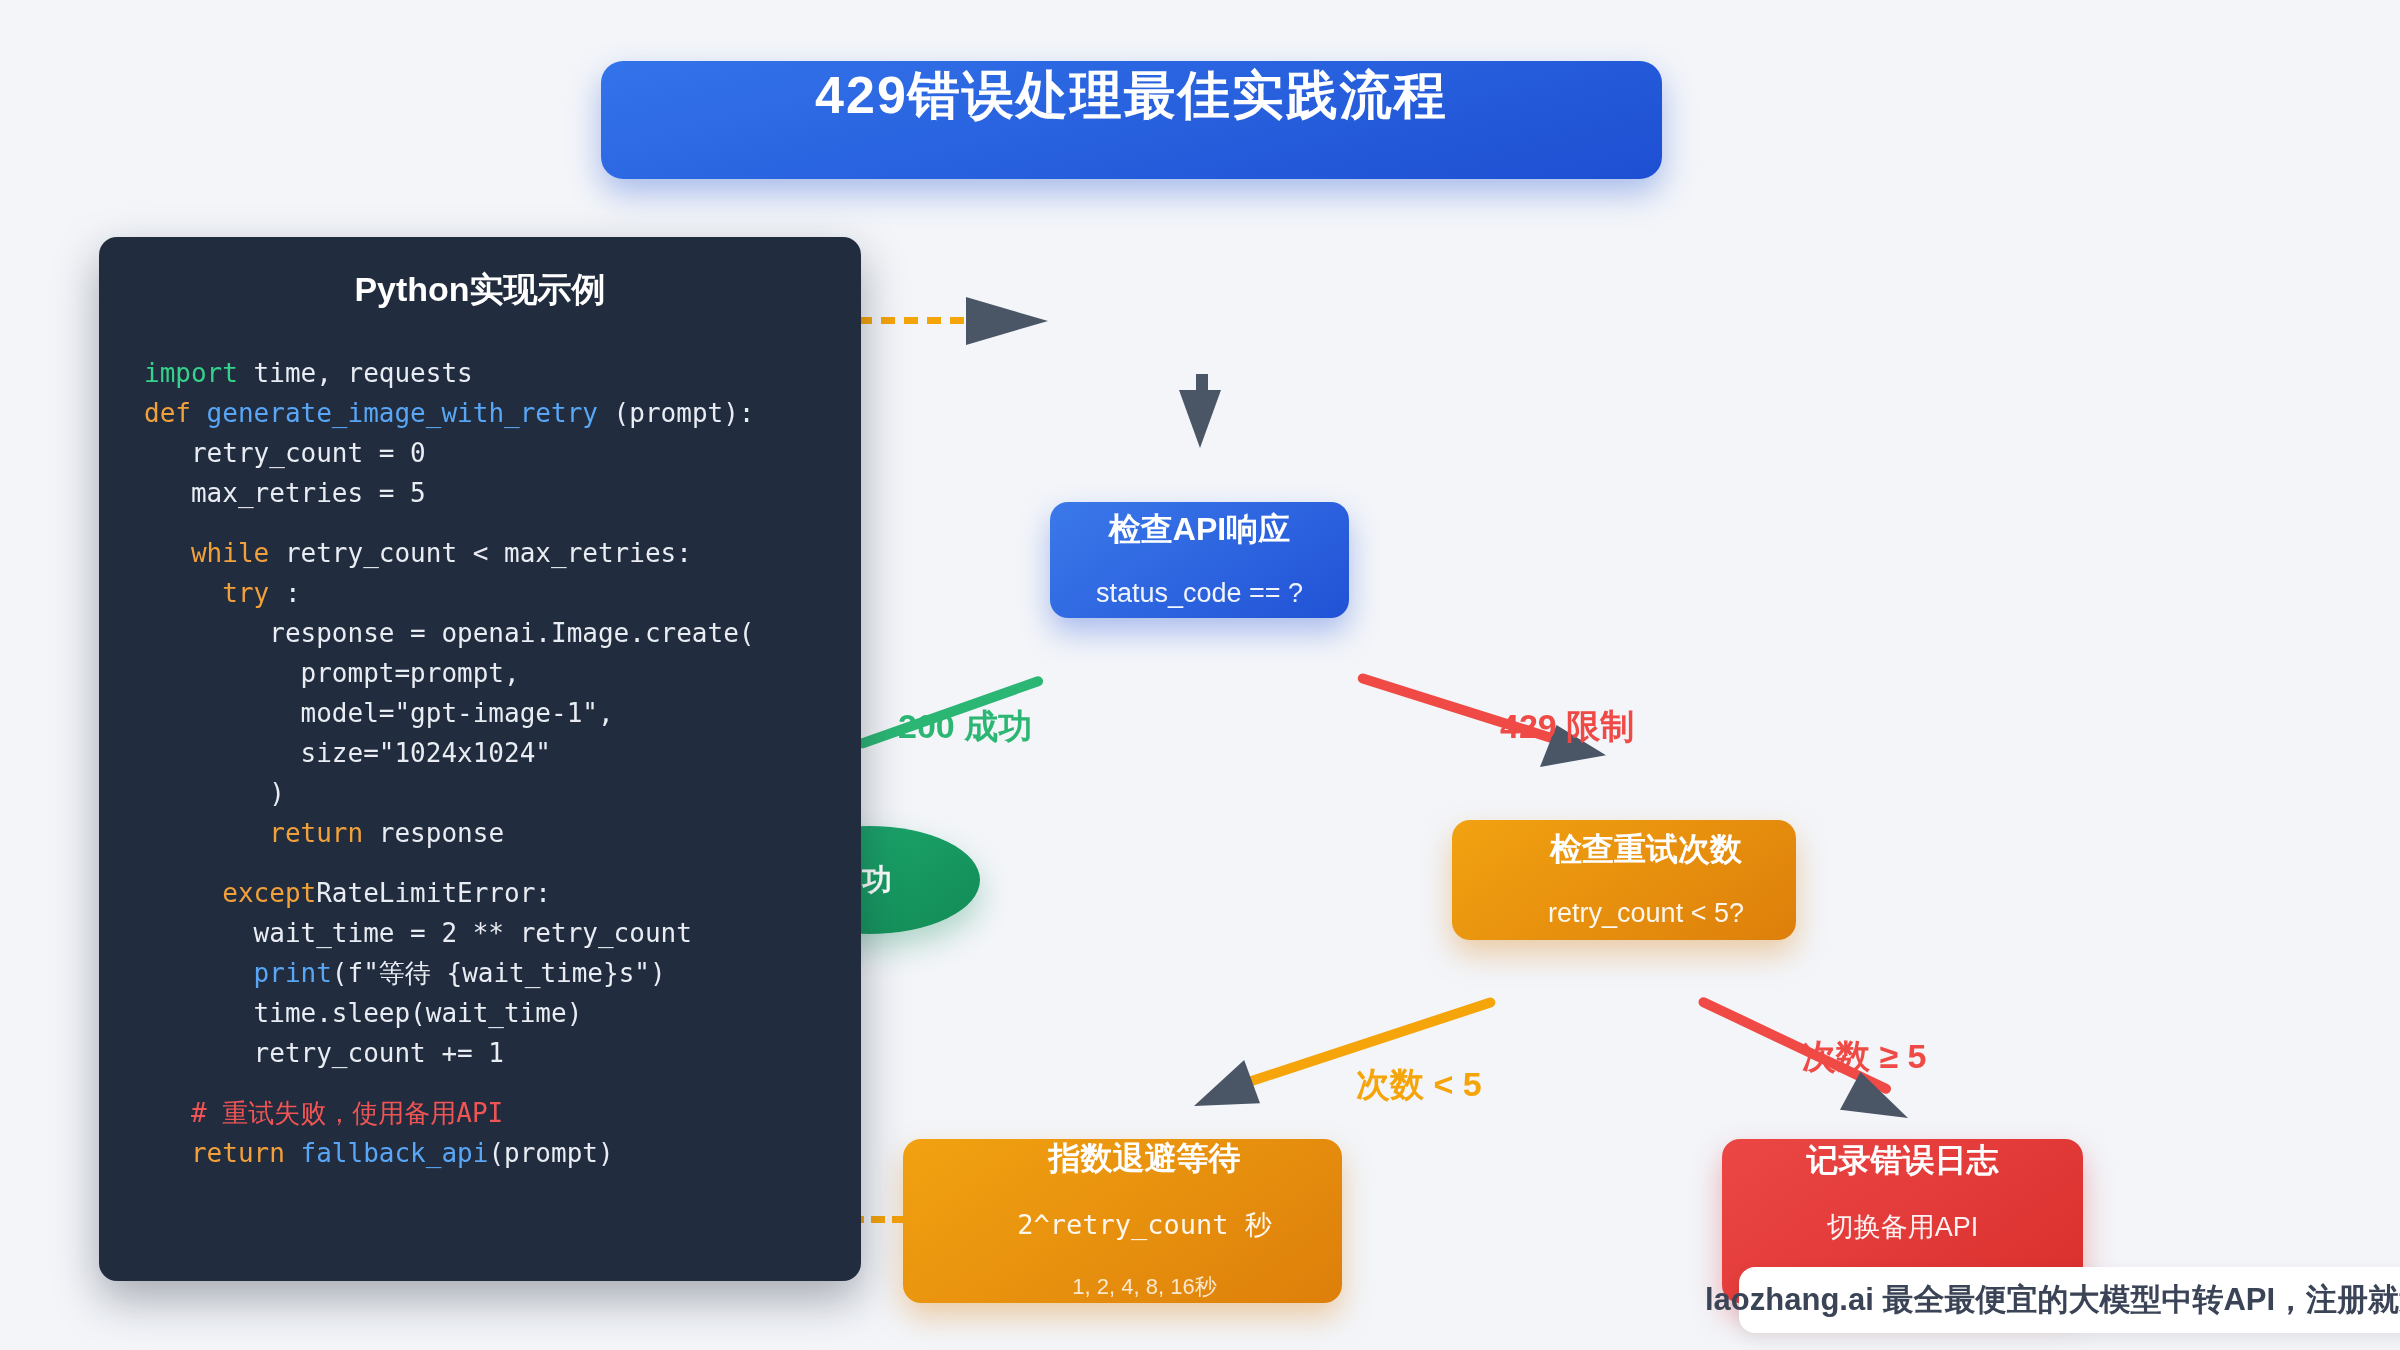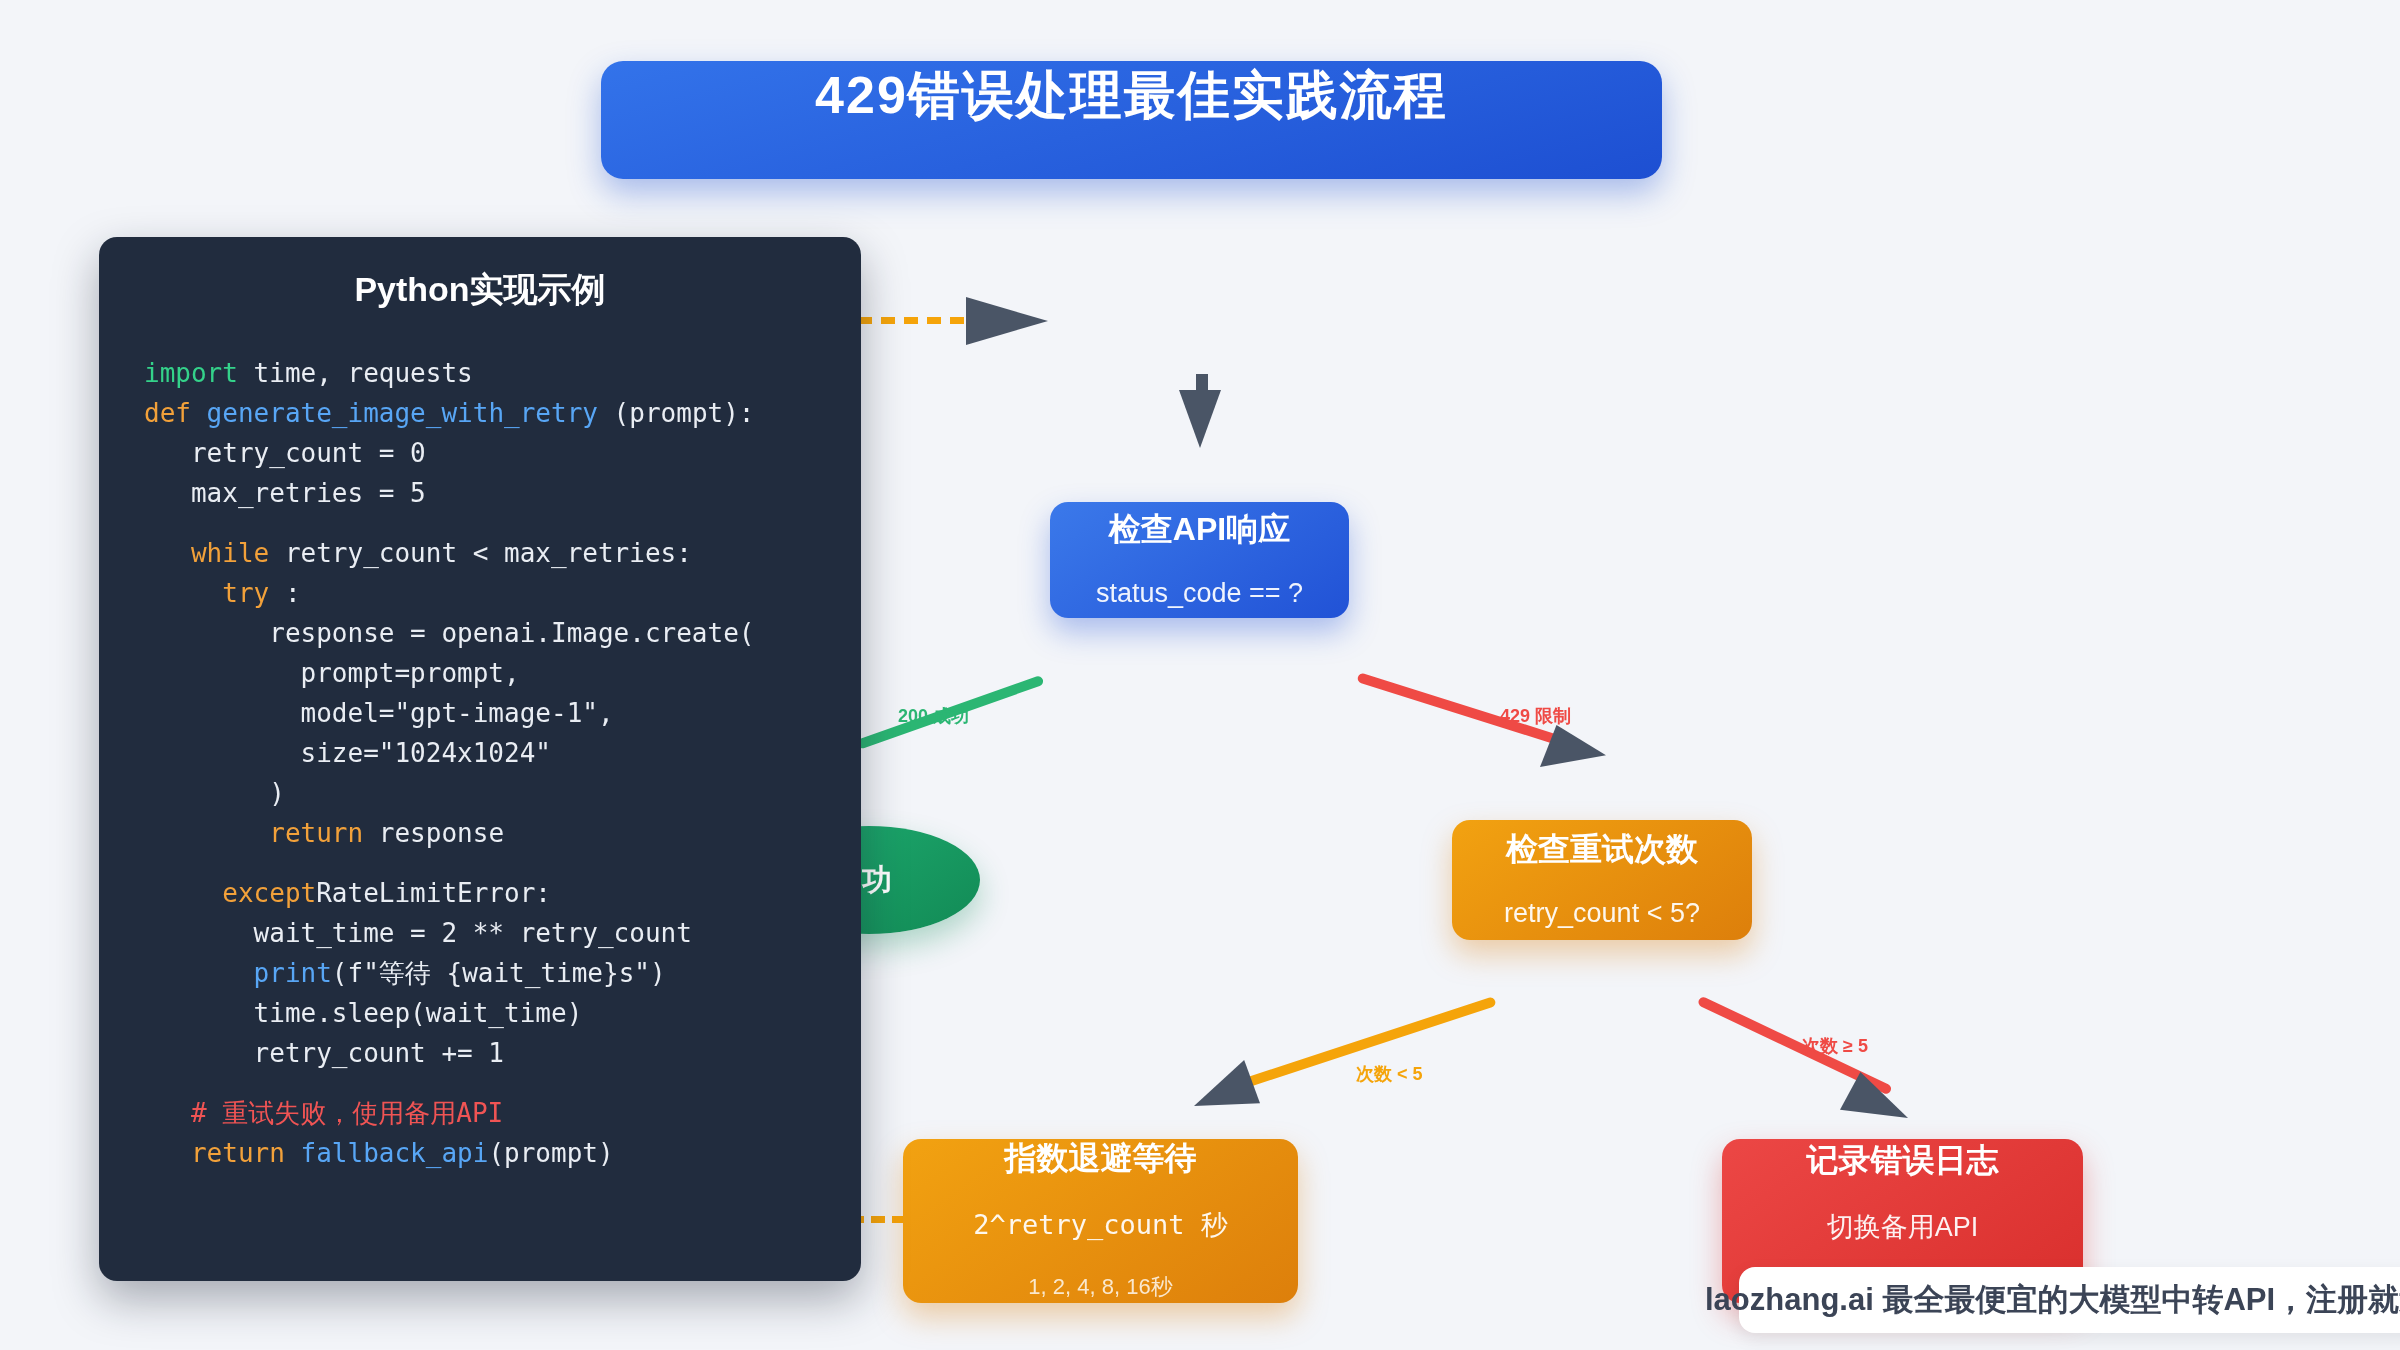--- a/index.html
+++ b/index.html
@@ -30,21 +30,21 @@
   .node{position:absolute;display:flex;flex-direction:column;align-items:center;justify-content:center;
         color:#fff;text-align:center;z-index:3;}
   .node .t{font-size:32px;font-weight:700;line-height:1.15;}
   .node .s{font-size:27px;margin-top:8px;color:rgba(255,255,255,.93);}
   .node .d{font-size:22px;margin-top:6px;color:rgba(255,255,255,.8);}
   .ellipse{border-radius:50%;}
   .rounded{border-radius:18px;gap:23px;}
   .blue{background:linear-gradient(145deg,#3b79ea 0%,#2152d6 100%);
         box-shadow:0 14px 30px rgba(33,82,214,.35);}
   .orange{background:linear-gradient(145deg,#f2a211 0%,#dd7f0b 100%);
-        box-shadow:0 14px 30px rgba(221,127,11,.35);}
+        box-shadow:0 14px 30px rgba(221,127,11,.35);padding-left:44px;}
   .red{background:linear-gradient(145deg,#ec4745 0%,#d92f2d 100%);
         box-shadow:0 14px 30px rgba(217,47,45,.35);}
   .green{background:linear-gradient(145deg,#1fae72 0%,#128a55 100%);
         box-shadow:0 14px 30px rgba(18,138,85,.3);}
   #node-start{left:1019px;top:258px;width:358px;height:120px;}
   #node-check-response{left:1050px;top:502px;width:299px;height:116px;}
   #node-success{left:758px;top:826px;width:222px;height:108px;z-index:1;}
   #node-success .vis{position:absolute;left:104px;top:50%;transform:translateY(-50%);
                      font-size:30px;font-weight:700;}
   #node-check-retries{left:1452px;top:820px;width:300px;height:120px;}
@@ -65,21 +65,21 @@
   
   .tri{position:absolute;background:#4a5566;z-index:2;}
   #arrow-start{left:966px;top:297px;width:82px;height:48px;clip-path:polygon(0 0,100% 50%,0 100%);}
   #arrow-down-stem{position:absolute;left:1196px;top:374px;width:12px;height:18px;background:#4a5566;z-index:2;}
   #arrow-down{left:1179px;top:390px;width:42px;height:58px;clip-path:polygon(0 0,100% 0,50% 100%);}
   #arrow-429{left:1540px;top:725px;width:66px;height:42px;clip-path:polygon(25% 0,100% 72%,0 100%);}
   #arrow-lt5{left:1194px;top:1060px;width:66px;height:46px;clip-path:polygon(76% 0,100% 94%,0 100%);}
   #arrow-gte5{left:1840px;top:1072px;width:68px;height:46px;clip-path:polygon(30% 0,100% 100%,0 82%);}
 
   
-  .edge-label{position:absolute;font-size:18px;font-weight:700;white-space:nowrap;z-index:2;}
+  .edge-label{position:absolute;font-size:34px;font-weight:700;white-space:nowrap;z-index:2;}
   #label-200{left:898px;top:704px;color:#2bb673;}
   #label-429{left:1500px;top:704px;color:#ef4a45;}
   #label-lt5{left:1356px;top:1034px;color:#f5a40a;margin-top:28px;}
   #label-gte5{left:1802px;top:1034px;color:#ef4a45;}
 
   
   .footer-bar{position:absolute;left:1739px;top:1267px;width:700px;height:66px;background:#ffffff;
               border-radius:16px;box-shadow:0 6px 18px rgba(0,0,0,.08);z-index:6;}
   .footer-bar .txt{position:absolute;left:-34px;top:50%;transform:translateY(-50%);
                    white-space:nowrap;font-size:31px;font-weight:700;color:#3b4456;}

